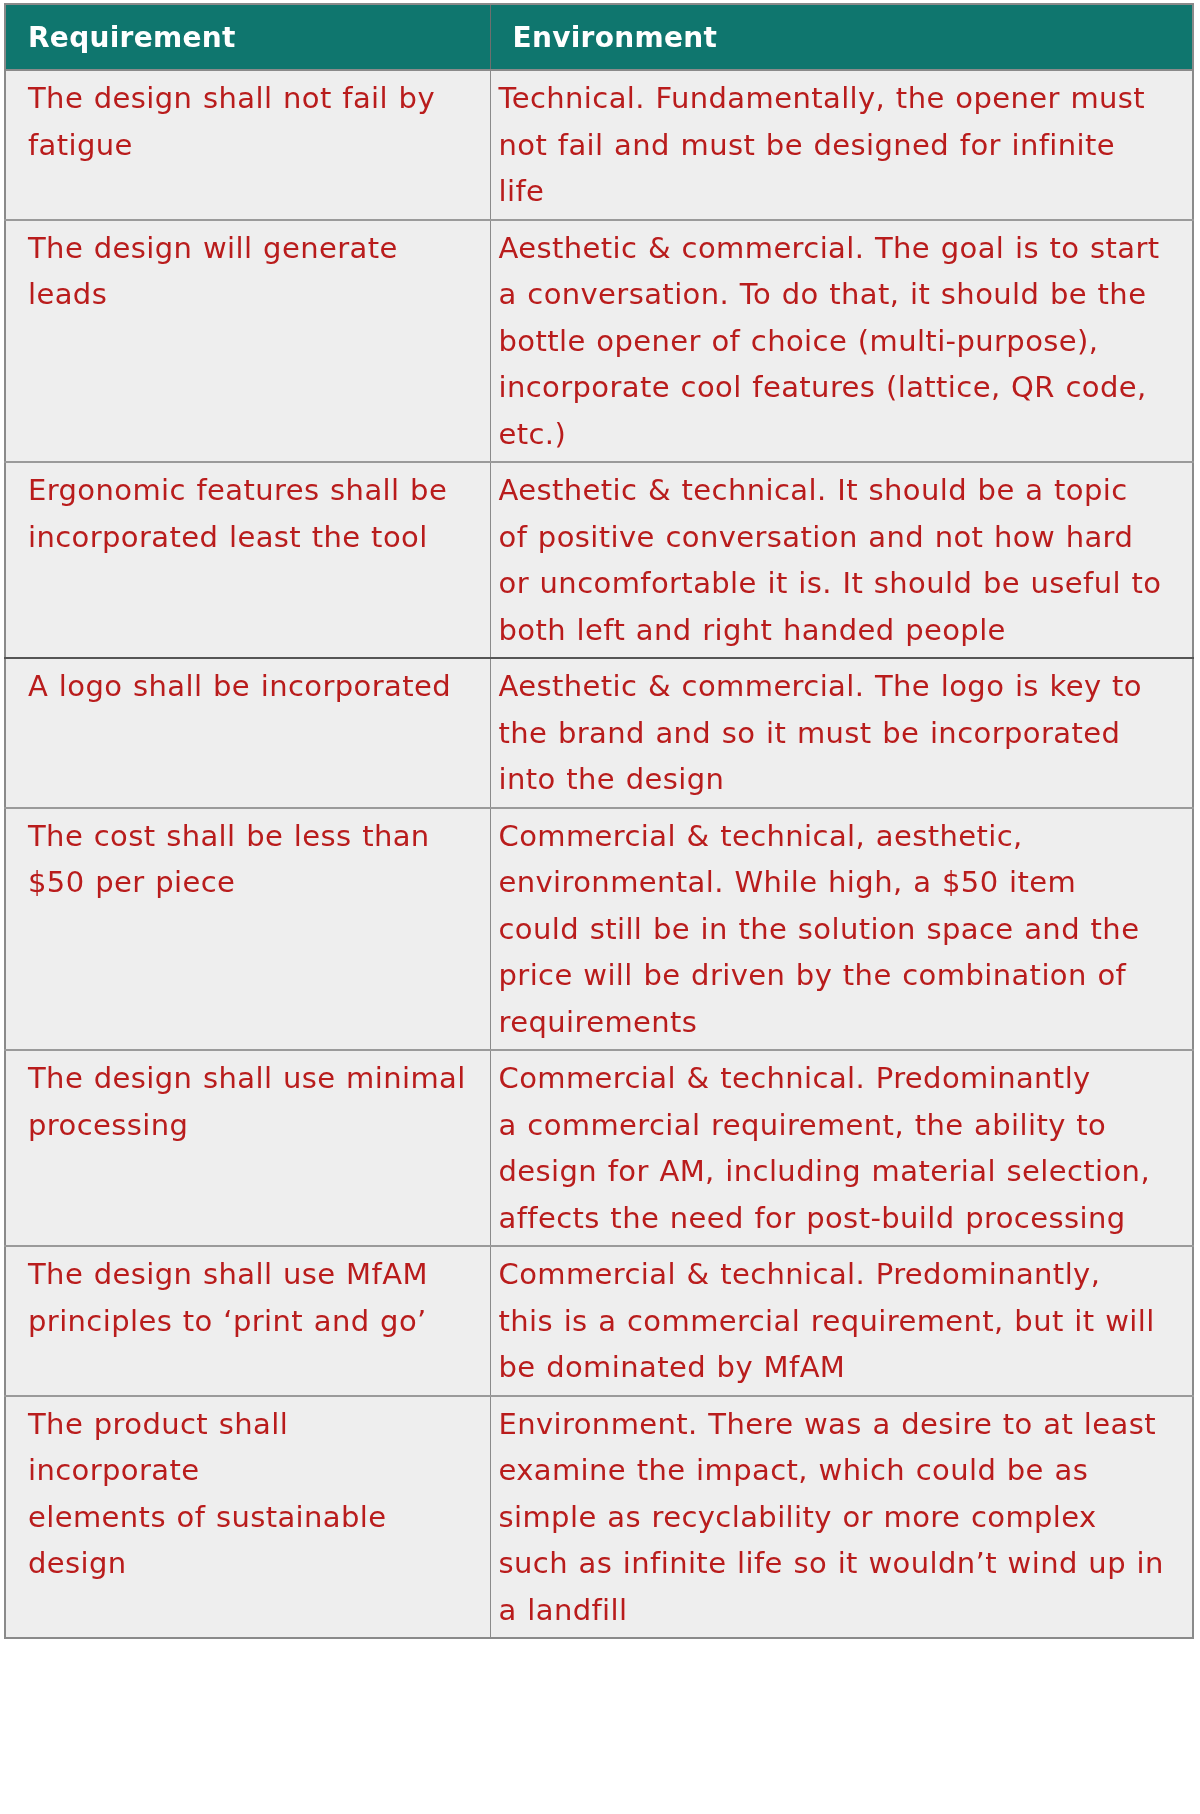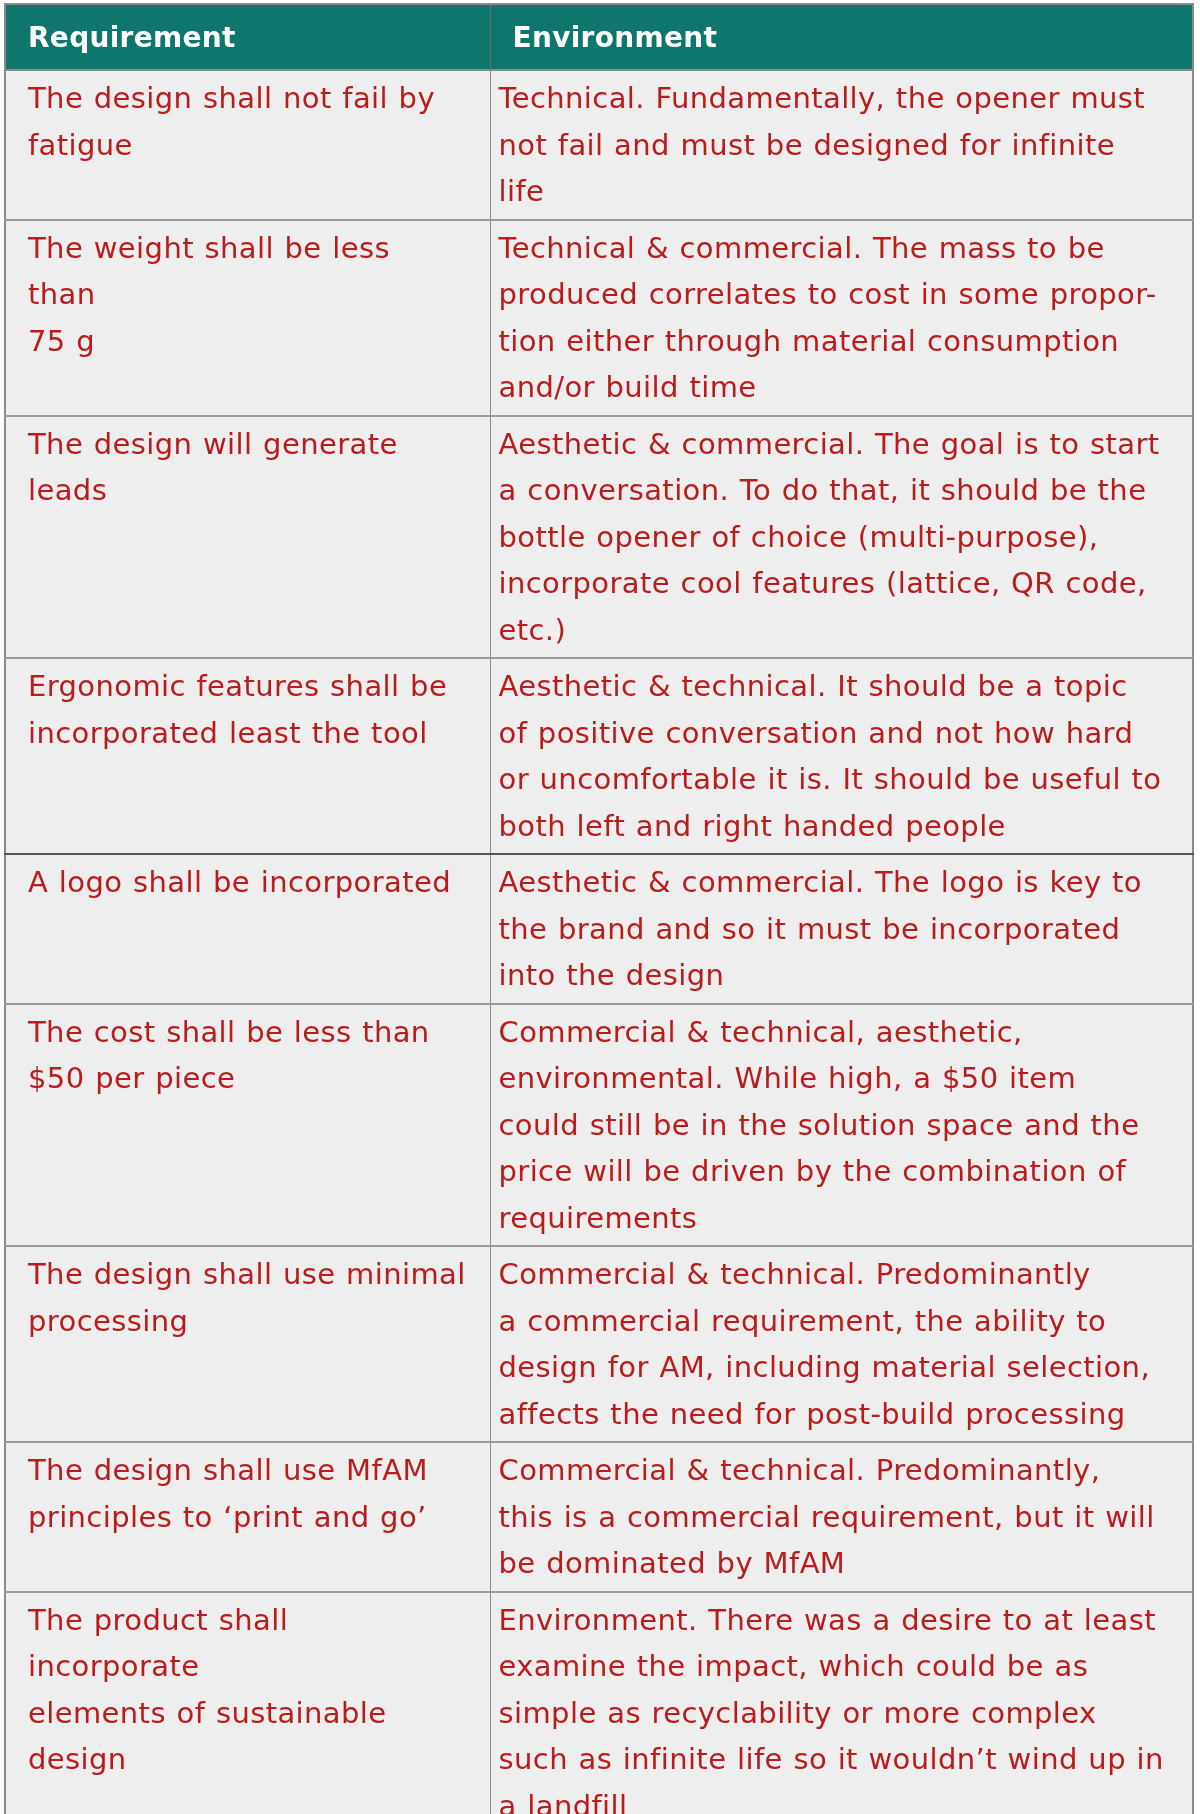--- a/index.html
+++ b/index.html
@@ -75,32 +75,20 @@
   </thead>
   <tbody>
     <tr>
       <td>
           <span class="cell-text">The design shall not fail by
 fatigue</span>
         </td>
       <td>
           <span class="cell-text">Technical. Fundamentally, the opener must
 not fail and must be designed for infinite life</span>
-        </td>
-    </tr>
-    <tr>
-      <td>
-          <span class="cell-text">The weight shall be less than
-75 g</span>
-        </td>
-      <td>
-          <span class="cell-text">Technical &amp; commercial. The mass to be
-produced correlates to cost in some propor-
-tion either through material consumption
-and/or build time</span>
         </td>
     </tr>
     <tr>
       <td>
           <span class="cell-text">The design will generate
 leads</span>
         </td>
       <td>
           <span class="cell-text">Aesthetic &amp; commercial. The goal is to start
 a conversation. To do that, it should be the

